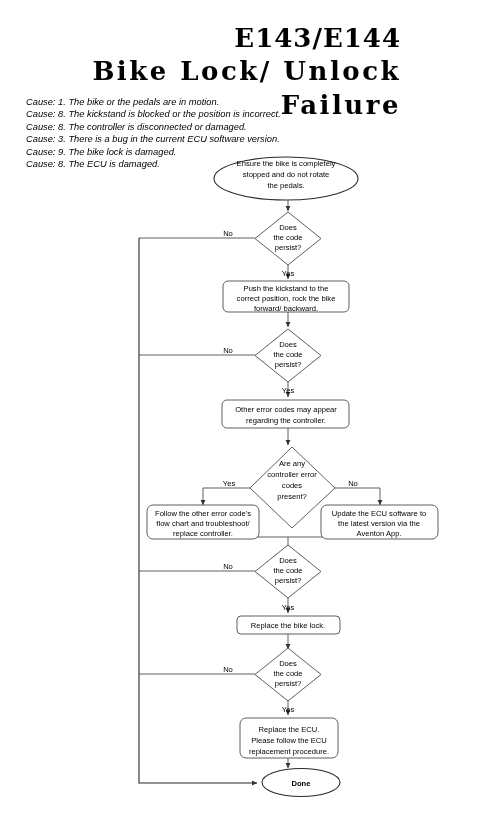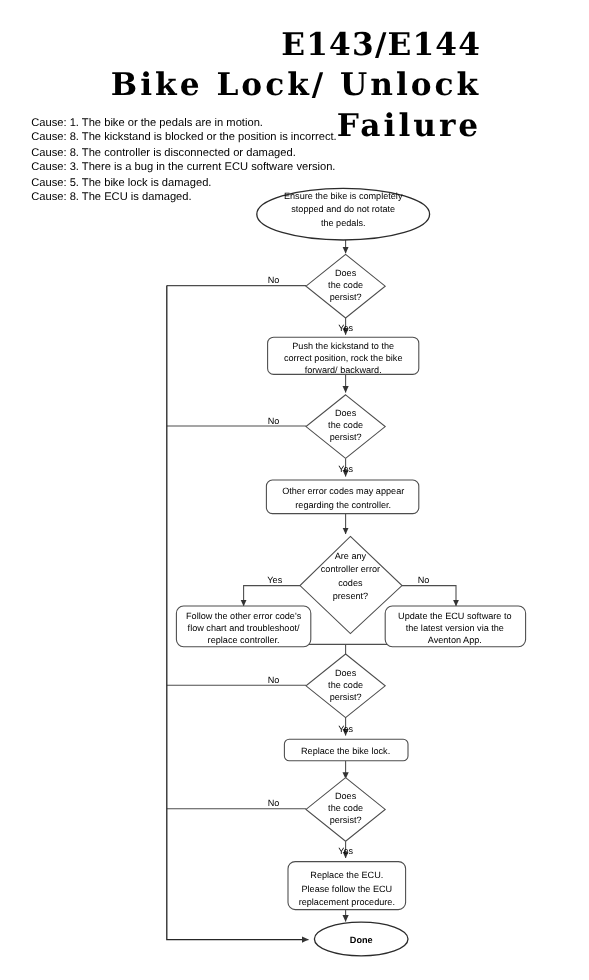--- a/index.html
+++ b/index.html
@@ -7,21 +7,21 @@
        font-family:"Liberation Sans","DejaVu Sans",sans-serif;color:#000;}
   #page{position:relative;width:491px;height:817px;background:#fff;}
 
   .title-block{position:absolute;left:0;top:22px;width:401px;text-align:right;font-weight:bold;}
   .title-line1{font-family:"DejaVu Serif","Liberation Serif",serif;
       font-size:26px;letter-spacing:1px;line-height:32px;}
   .title-line2{font-family:"DejaVu Serif","Liberation Serif",serif;
       font-size:26px;letter-spacing:2.5px;line-height:34px;padding-left:36px;}
 
   .causes{position:absolute;left:26px;top:96px;width:340px;}
-  .cause-line{font-size:9.3px;line-height:12.4px;white-space:nowrap;}
+  .cause-line{font-size:9.3px;line-height:12.4px;white-space:nowrap;font-style:italic;}
 
   svg.flow{position:absolute;left:0;top:0;width:491px;height:817px;}
   svg.flow text{font-family:"Liberation Sans","DejaVu Sans",sans-serif;
       font-size:7.6px;fill:#000;}
   .nodeshape{fill:#ffffff;stroke:#4d4d4d;stroke-width:0.9;}
   .termshape{fill:#ffffff;stroke:#2b2b2b;stroke-width:1.1;}
   .conn{stroke:#4d4d4d;stroke-width:0.9;fill:none;}
   .rail{stroke:#262626;stroke-width:1.1;fill:none;}
   .lbl{font-size:7.4px;}
   .bold{font-weight:bold;font-size:8.6px;}
@@ -34,21 +34,21 @@
   <div class="title-block">
     <div class="title-line1">E143/E144</div>
     <div class="title-line2">Bike Lock/ Unlock Failure</div>
   </div>
 
   <div class="causes">
     <div class="cause-line">Cause: 1. The bike or the pedals are in motion.</div>
     <div class="cause-line">Cause: 8. The kickstand is blocked or the position is incorrect.</div>
     <div class="cause-line">Cause: 8. The controller is disconnected or damaged.</div>
     <div class="cause-line">Cause: 3. There is a bug in the current ECU software version.</div>
-    <div class="cause-line">Cause: 5. The bike lock is damaged.</div>
+    <div class="cause-line">Cause: 9. The bike lock is damaged.</div>
     <div class="cause-line">Cause: 8. The ECU is damaged.</div>
   </div>
 
   <svg class="flow" viewBox="0 0 491 817">
     <defs>
       <marker id="ah" markerWidth="7" markerHeight="7" refX="5.4" refY="2.6" orient="auto" markerUnits="userSpaceOnUse">
         <path d="M0,0 L5.6,2.6 L0,5.2 z" fill="#333333"></path>
       </marker>
     </defs>
 

